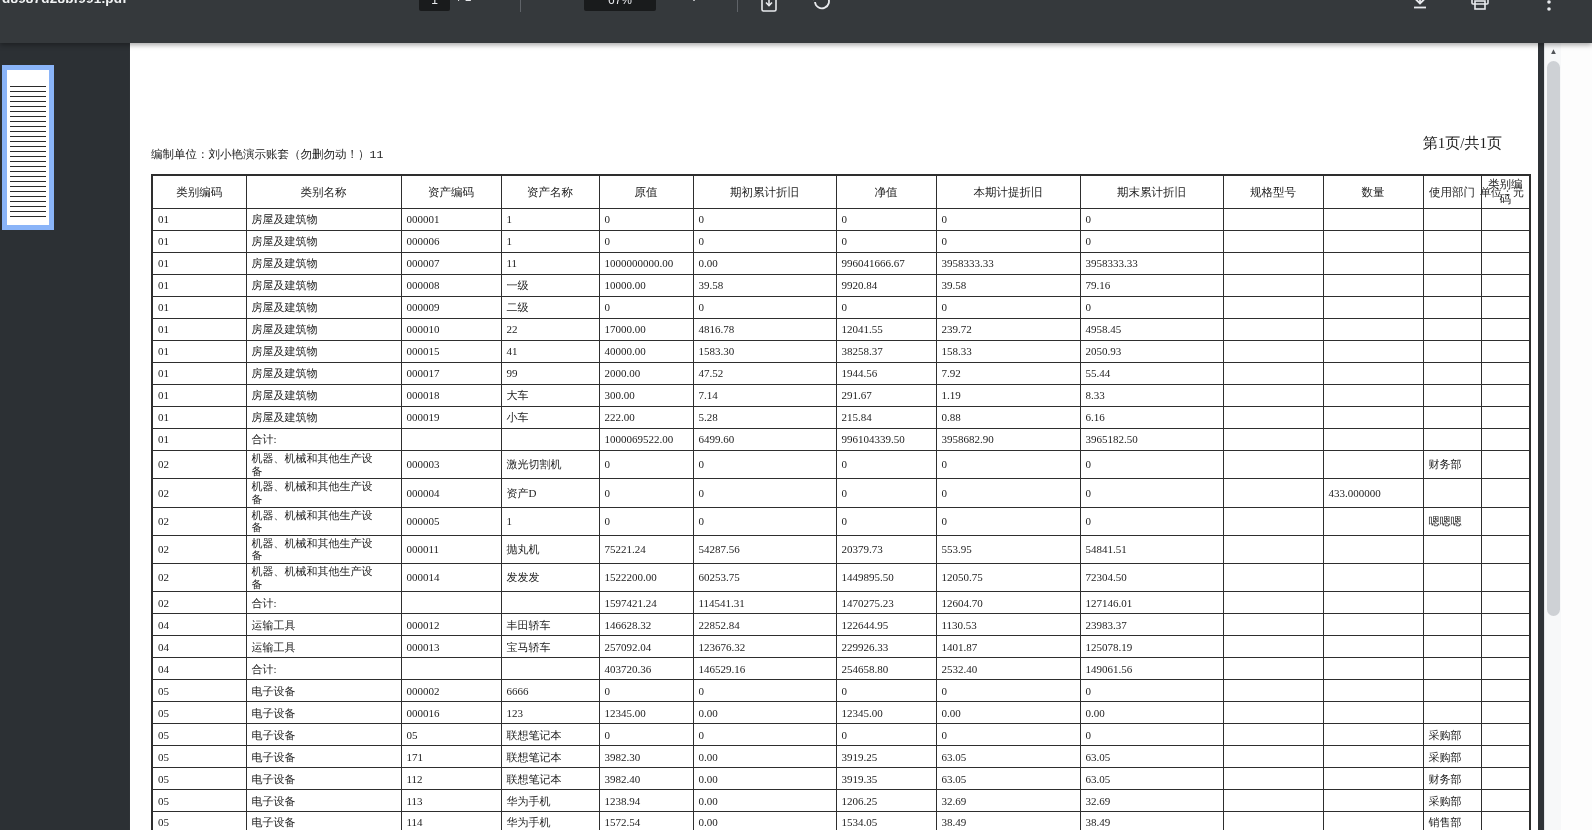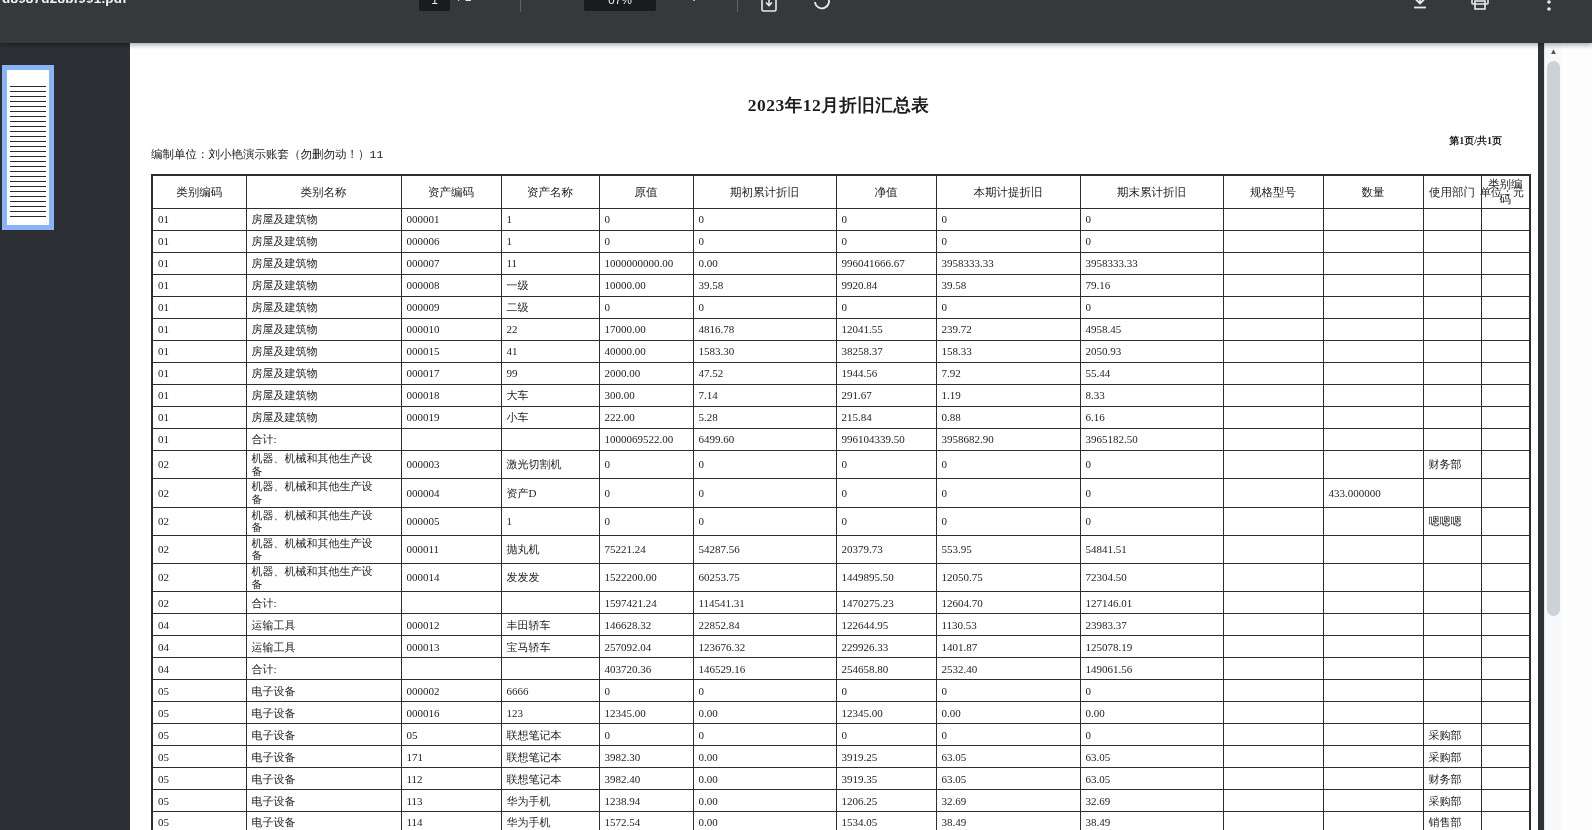--- a/index.html
+++ b/index.html
@@ -35,21 +35,21 @@
   .thumb-lines { position:absolute; left:3px; right:3px; top:16px; bottom:6px;
                  background:repeating-linear-gradient(180deg,#2a2a2a 0 1px,#fff 1px 5px); }
 
   
   .page { position:absolute; left:130px; top:0; width:1408px; height:787px;
           background:#ffffff; overflow:hidden;
           font-family:"Liberation Serif","DejaVu Serif",serif; color:#1c1c1c; }
   .doc-title { position:absolute; left:21px; width:1375px; top:50px; text-align:center;
                font-size:17.5px; font-weight:bold; letter-spacing:.5px; }
   .doc-prepared { position:absolute; left:21px; top:104px; font-size:11.5px;font-family:Liberation Mono, monospace; }
-  .doc-pageinfo { position:absolute; right:36px; top:91px; font-size:10px;font-weight:bold; }
+  .doc-pageinfo { position:absolute; right:36px; top:91px; font-size:15px; }
   .doc-unit { position:absolute; right:14px; top:110px; font-size:11px;margin-top:32px; }
 
   table.dep { position:absolute; left:21px; top:131px; border-collapse:collapse;
               table-layout:fixed; font-size:11px; }
   table.dep th, table.dep td { border:1px solid #2e2e2e; overflow:hidden; }
   table.dep { border:2px solid #2e2e2e; }
   table.dep th { height:20px; font-weight:normal; text-align:center; font-size:11.5px;
                  padding:1px 2px; }
   table.dep td { height:22px; text-align:left; vertical-align:middle;
                  padding:1px 2px 1px 5px; line-height:1.15; }
@@ -120,21 +120,20 @@
 
 <div class="viewer">
 
   <div class="sidebar">
     <div class="thumb">
       <div class="thumb-lines"></div>
     </div>
   </div>
 
   <div class="page">
-    <div class="doc-title">2023年12月折旧汇总表</div>
     <div class="doc-prepared">编制单位：刘小艳演示账套（勿删勿动！）11</div>
     <div class="doc-pageinfo">第1页/共1页</div>
     <div class="doc-unit">单位：元</div>
     <table class="dep">
         <colgroup>
           <col style="width: 94px;">
           <col style="width: 155px;">
           <col style="width: 100px;">
           <col style="width: 98px;">
           <col style="width: 94px;">

